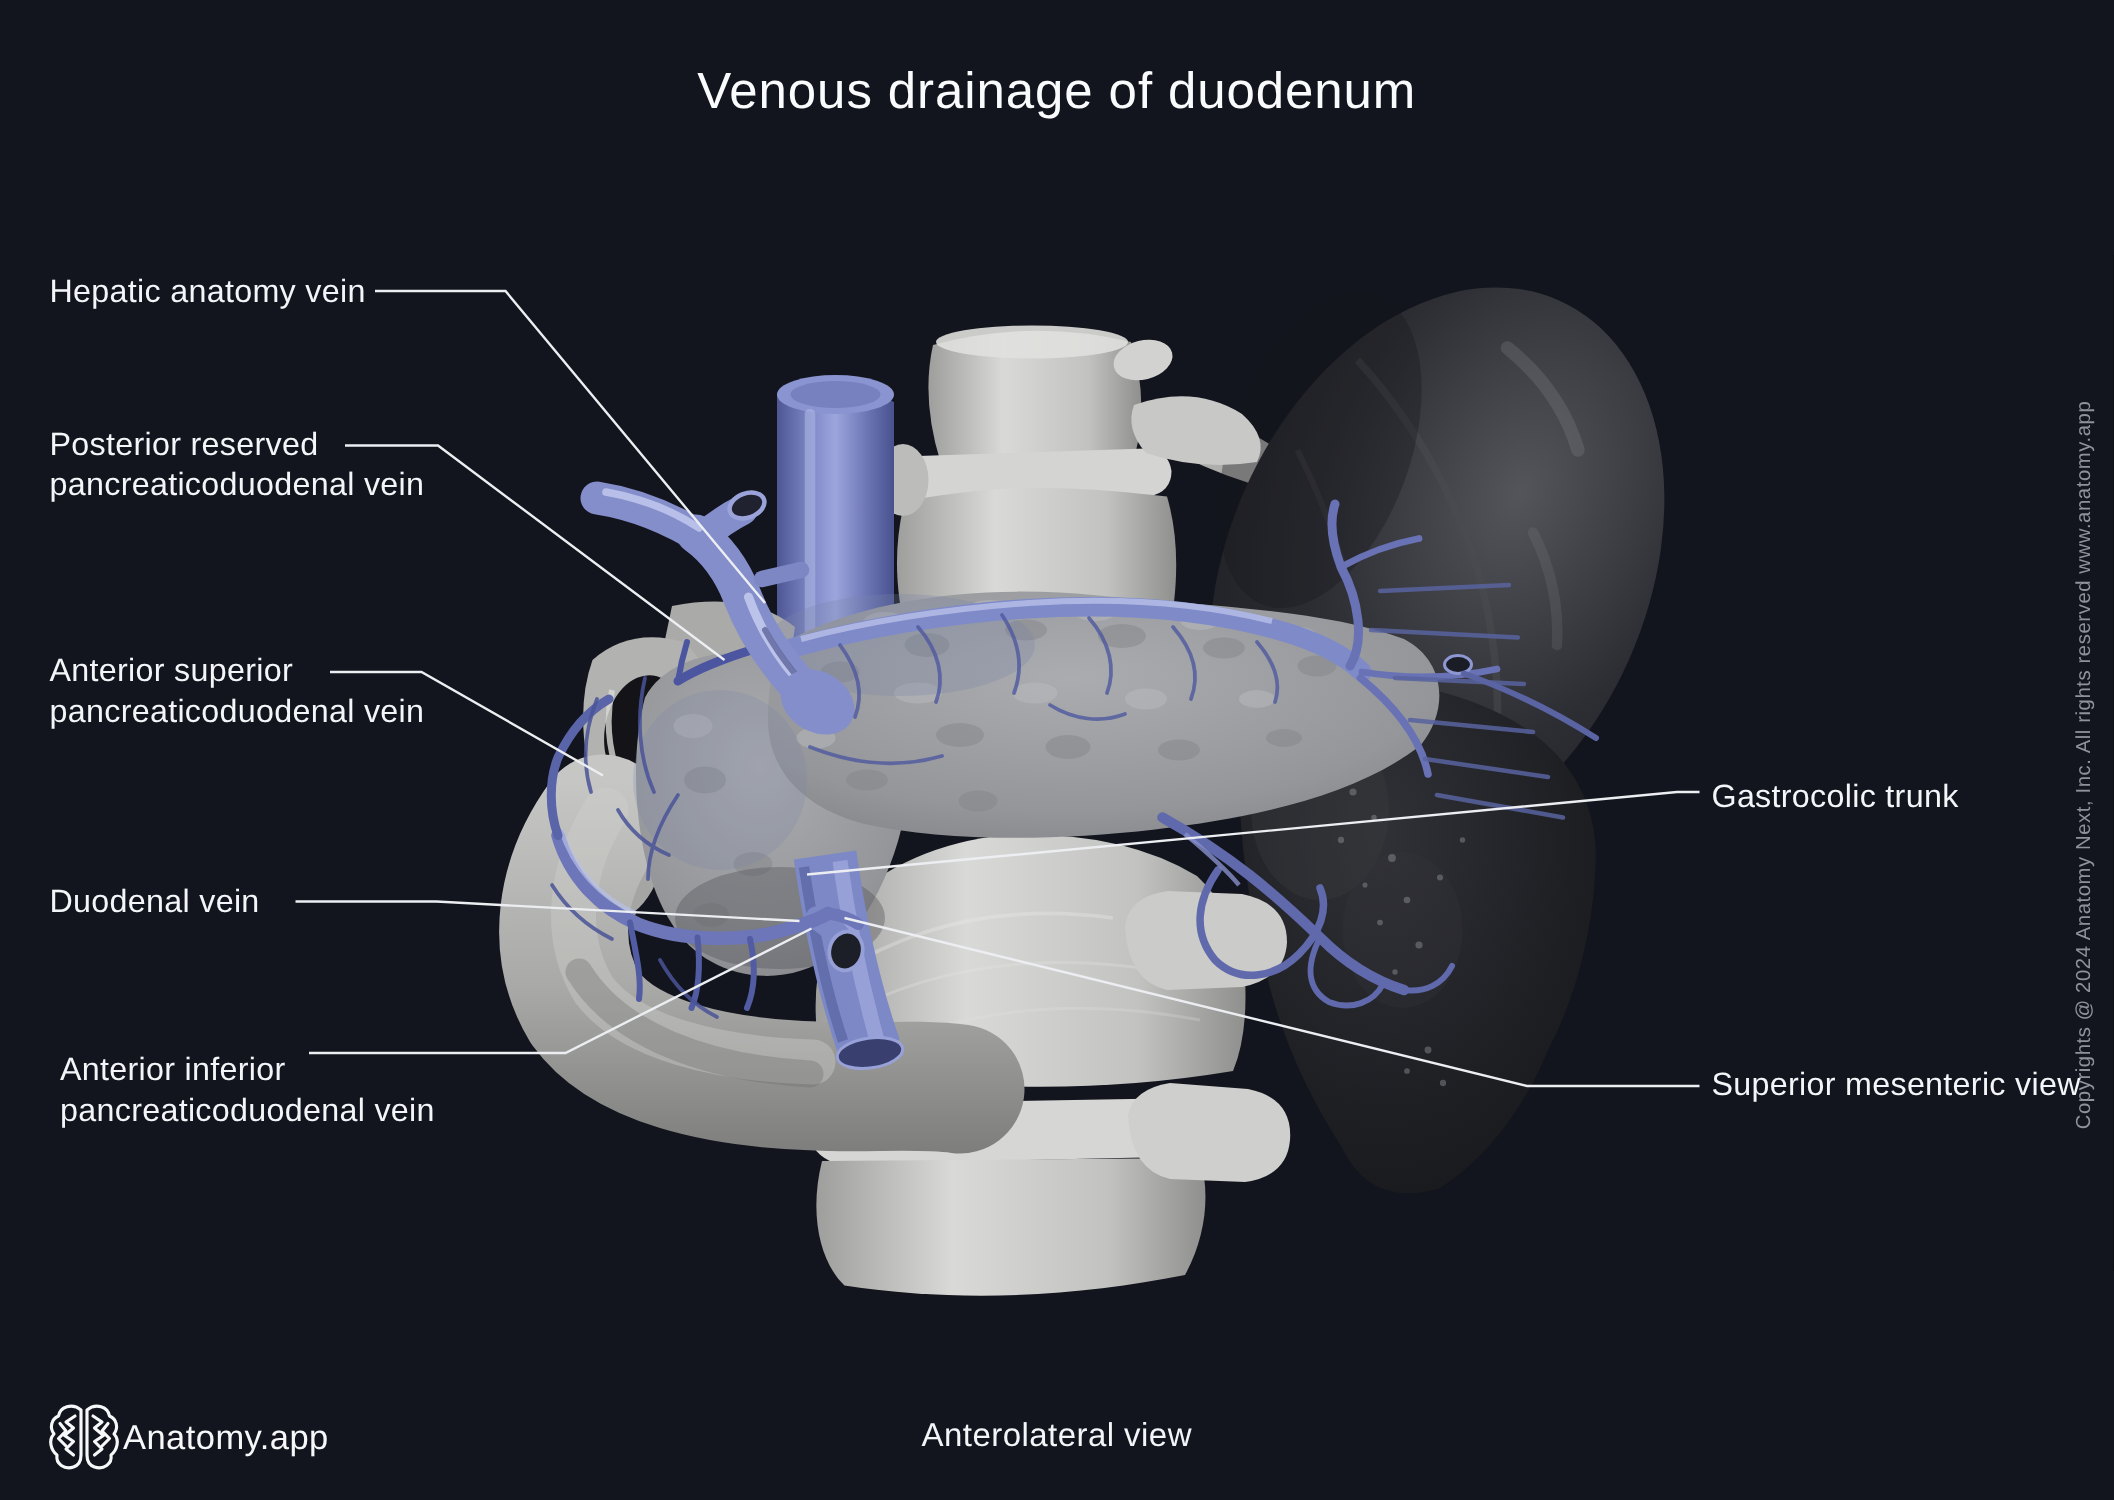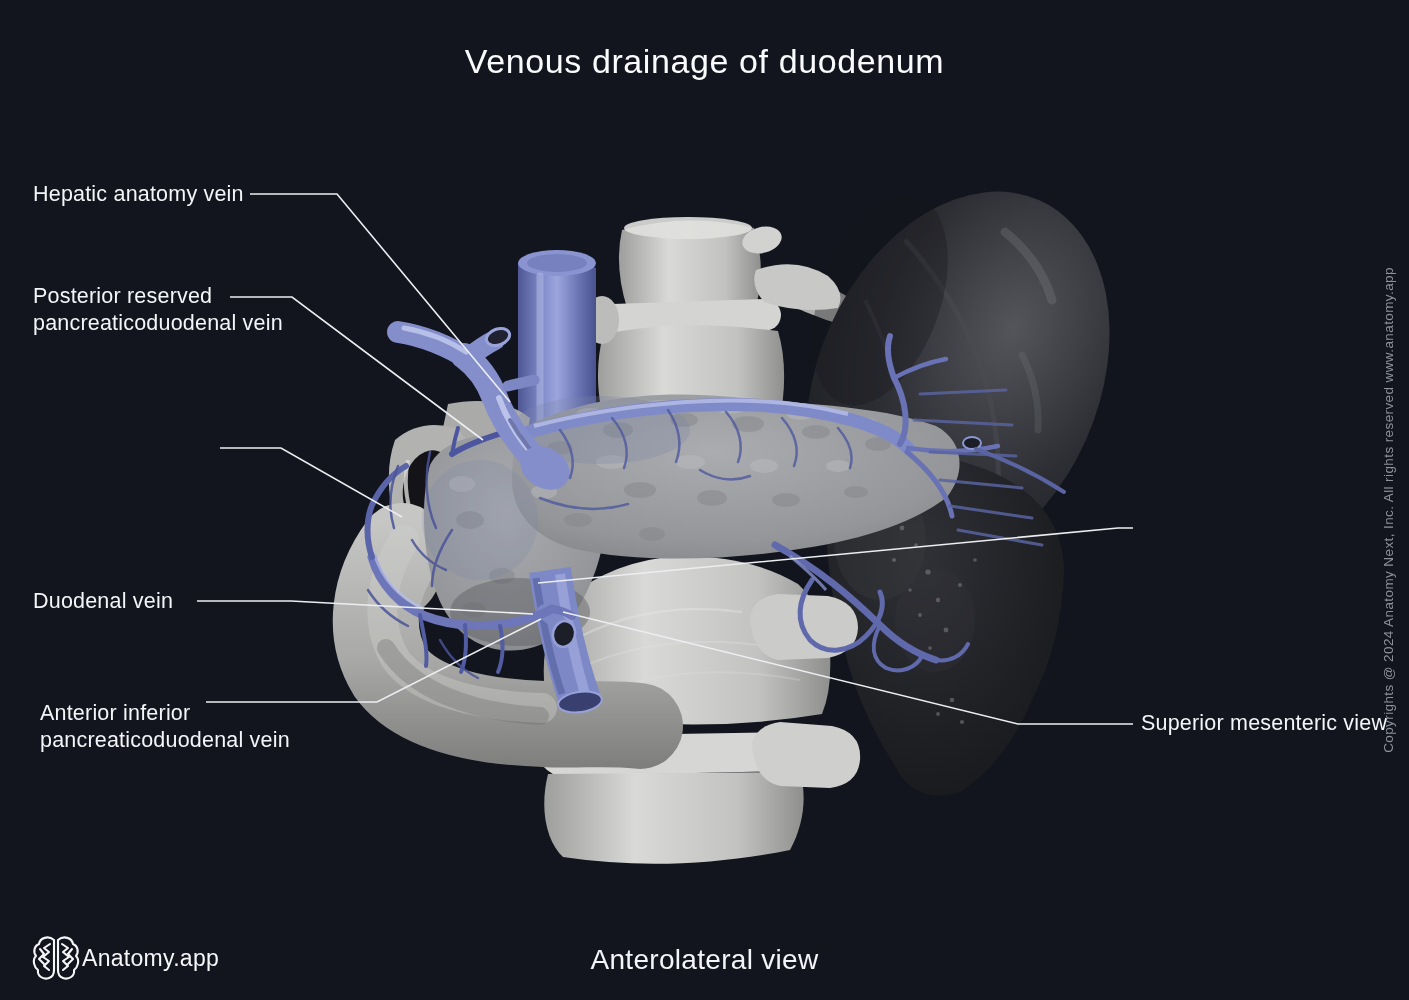--- a/index.html
+++ b/index.html
@@ -26,21 +26,21 @@
   .pos-gastro{left:1141px;top:518px;}
   .pos-supmes{left:1141px;top:710px;}
   svg.art,svg.leaders{position:absolute;left:0;top:0;}
   svg.leaders{pointer-events:none;}
   .footer-brand{
     position:absolute;left:30px;top:933px;display:flex;align-items:center;
   }
   .brand-name{color:#f6f7f9;font-size:23px;letter-spacing:.3px;}
   .view-label{
     position:absolute;left:0;top:944px;width:100%;text-align:center;
-    color:#f3f5f8;font-size:28px;letter-spacing:.3px;
+    color:#f3f5f8;font-size:22px;letter-spacing:.3px;
   }
   .copyright{
     position:absolute;left:1381px;top:510px;transform-origin:0 0;
     transform:rotate(-90deg) translateX(-50%);
     white-space:nowrap;color:#8e929b;font-size:13.5px;letter-spacing:.4px;
   }
 </style>
 </head>
 <body>
 
@@ -288,22 +288,24 @@
       <polyline points="220,448 281,448 402,517"></polyline>
       <polyline points="197,601 291,601 533,614"></polyline>
       <polyline points="206,702 377,702 541,619"></polyline>
       <polyline points="538,583 1118,528 1133,528"></polyline>
       <polyline points="563,612 1018,724 1133,724"></polyline>
     </g>
   </svg>
 
   <div class="anno pos-hepatic">Hepatic anatomy vein</div>
   <div class="anno pos-postsup">Posterior reserved pancreaticoduodenal vein</div>
+  <div class="anno pos-antsup">Anterior superior pancreaticoduodenal vein</div>
   <div class="anno pos-duodenal">Duodenal vein</div>
   <div class="anno pos-antinf">Anterior inferior pancreaticoduodenal vein</div>
+  <div class="anno right pos-gastro">Gastrocolic trunk</div>
   <div class="anno right pos-supmes">Superior mesenteric view</div>
 
   <div class="footer-brand">
     <svg width="52" height="50" viewBox="0 0 52 50" aria-hidden="true">
       <g stroke="#f6f7f9" stroke-width="2.1" fill="none" stroke-linejoin="round" stroke-linecap="round">
         <path d="M24,7 C18,2 10,5 9,11 C4,13 3,19 6,23 C2,27 4,34 8,37 C7,43 13,47 19,45 C22,44 24,41 24,37 L24,11 C24,9 24,8 24,7 Z"></path>
         <path d="M20,11 L14,15 L19,19 L13,24 L19,28 L14,33 L19,37"></path>
         <path d="M10,16 L14,21 L9,26 L14,31"></path>
         <path d="M28,7 C34,2 42,5 43,11 C48,13 49,19 46,23 C50,27 48,34 44,37 C45,43 39,47 33,45 C30,44 28,41 28,37 L28,11 C28,9 28,8 28,7 Z"></path>
         <path d="M32,11 L38,15 L33,19 L39,24 L33,28 L38,33 L33,37"></path>

